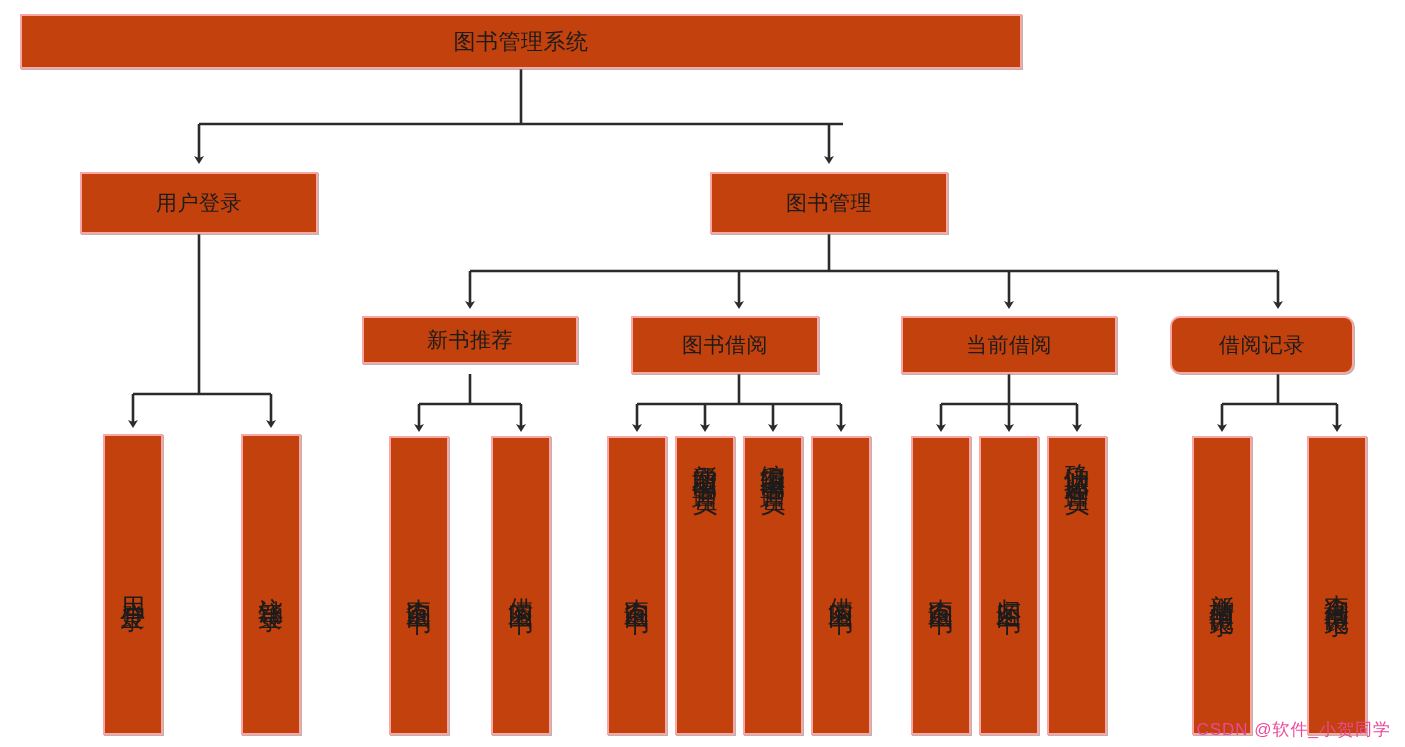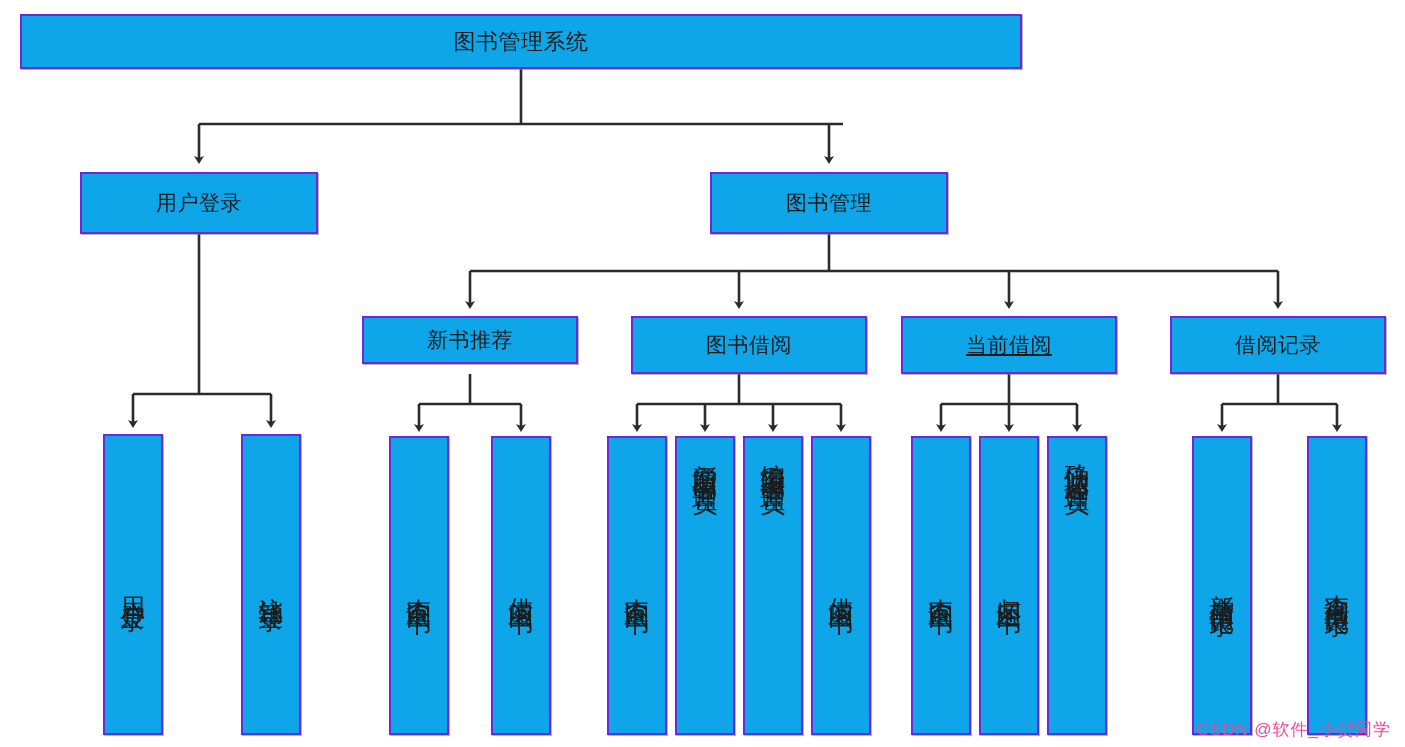--- a/index.html
+++ b/index.html
@@ -18,22 +18,22 @@
   svg.edges{
     position:absolute;
     left:0; top:0;
     width:1405px;
     height:747px;
     pointer-events:none;
   }
   .node{
     position:absolute;
     box-sizing:border-box;
-    background:#0ea5e9;
-    border:2px solid #6d28d9;
+    background:#c2410c;
+    border:2px solid #fca5a5;
     display:flex;
     align-items:center;
     justify-content:center;
     color:#1c1c1c;
     box-shadow:1px 1px 0 rgba(120,120,120,.55);
   }
   .node .lbl{
     display:block;
     text-align:center;
     line-height:1.18;
@@ -136,27 +136,27 @@
   <div class="node h" style="left:80px;top:172px;width:238px;height:62px;">
     <span class="lbl">用户登录</span>
   </div>
   <div class="node h" style="left:710px;top:172px;width:238px;height:62px;">
     <span class="lbl">图书管理</span>
   </div>
 
   <div class="node h" style="left:362px;top:316px;width:216px;height:48px;">
     <span class="lbl">新书推荐</span>
   </div>
-  <div class="node h" style="left:631px;top:316px;width:236px;height:58px;">
+  <div class="node h" style="left:631px;top:316px;width:188px;height:58px;">
     <span class="lbl">图书借阅</span>
   </div>
-  <div class="node h" style="left:901px;top:316px;width:216px;height:58px;text-decoration:underline;">
+  <div class="node h" style="left:901px;top:316px;width:216px;height:58px;">
     <span class="lbl">当前借阅</span>
   </div>
-  <div class="node h" style="left:1170px;top:316px;width:216px;height:58px;">
+  <div class="node h" style="left:1170px;top:316px;width:184px;height:58px;border-radius:10px;">
     <span class="lbl">借阅记录</span>
   </div>
 
   <div class="node v center" style="left:103px;top:434px;width:60px;height:301px;">
     <span class="lbl">用户登录</span>
   </div>
   <div class="node v center" style="left:241px;top:434px;width:60px;height:301px;">
     <span class="lbl">注销登录</span>
   </div>
 

